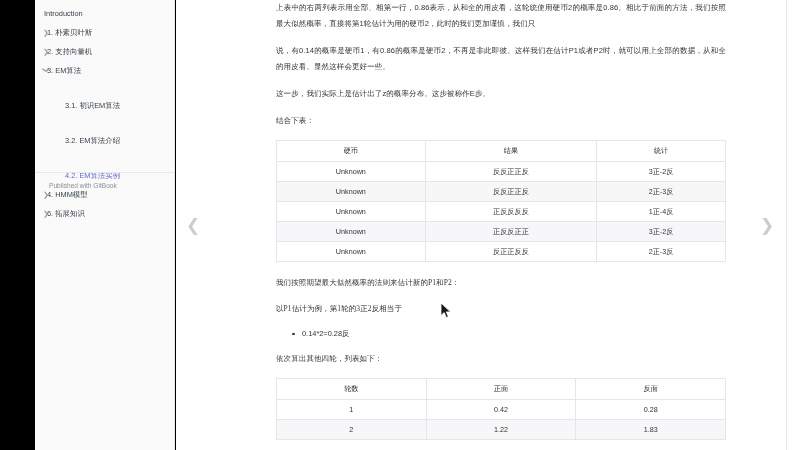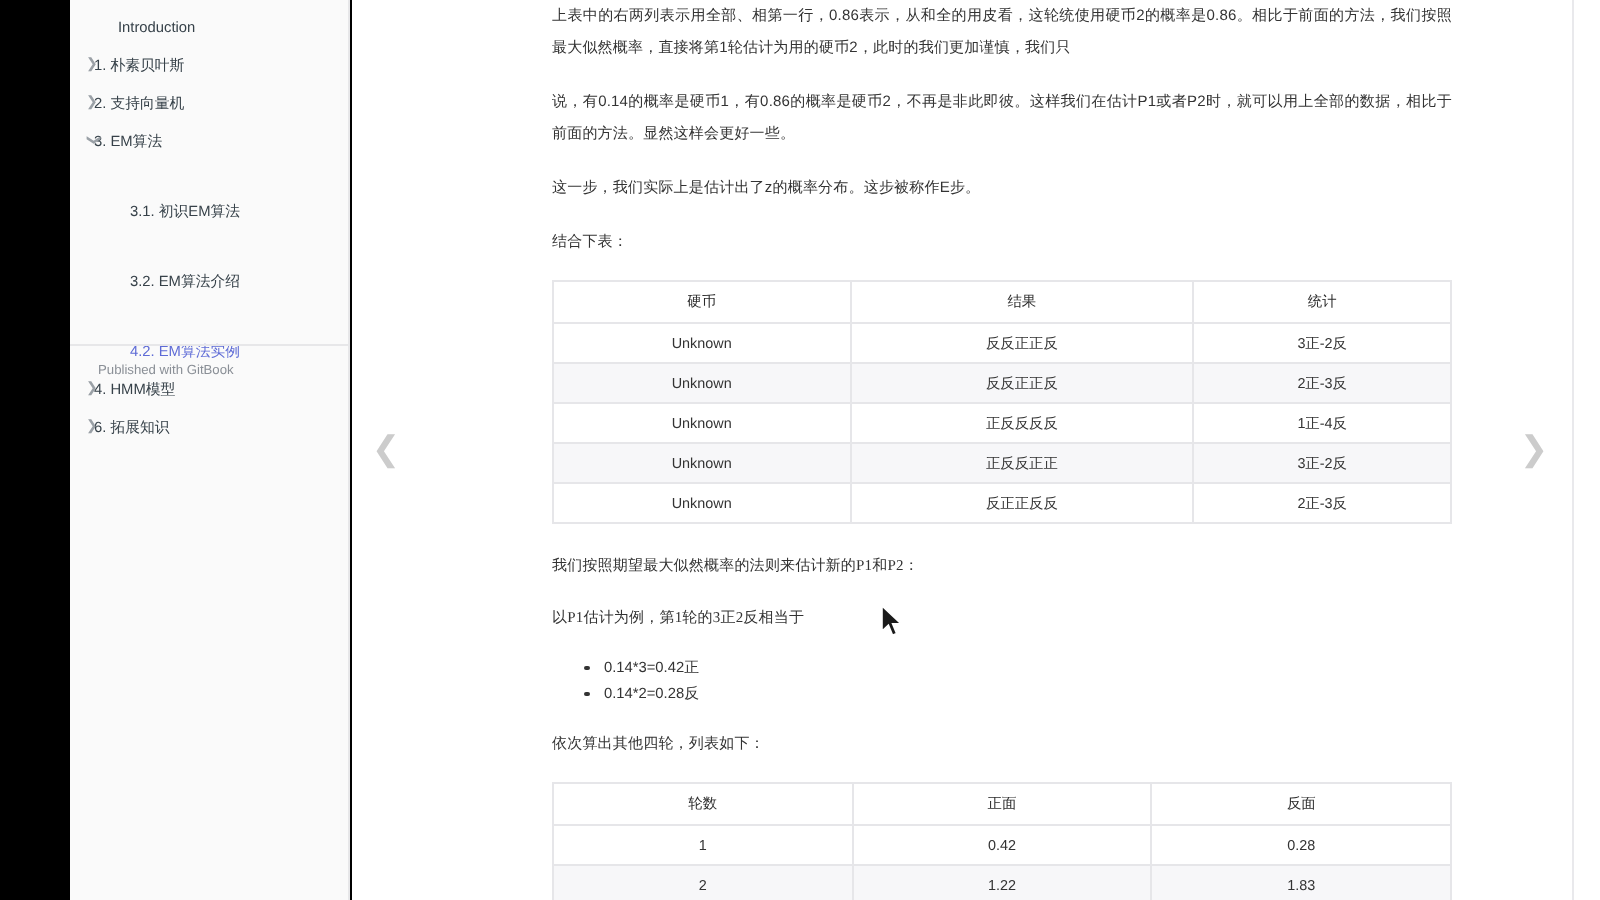--- a/index.html
+++ b/index.html
@@ -33,21 +33,21 @@
   }
   .nav-list { list-style: none; }
   .nav-item {
     position: relative;
     padding: 4px 10px 4px 12px;
     font-size: 7.4px;
     line-height: 11px;
     color: #364149;
     white-space: nowrap;
   }
-  .nav-item.intro { padding-left: 24px; color: #364149; }
+  .nav-item.intro { padding-left: 9px; color: #364149; }
   .nav-item .chev {
     position: absolute; left: 8px; top: 5px;
     width: 7px; height: 9px;
     color: #9aa0a6;
     font-size: 7px; line-height: 9px;
     display: inline-block;
   }
   .nav-item.sub { padding-left: 30px; margin-top: 16px; }
   .nav-item.active { color: #5e6bd6; }
   .nav-label { display: inline-block; }
@@ -230,21 +230,21 @@
   <div class="book-body">
 
     <div class="nav-arrow prev">❮</div>
     <div class="nav-arrow next">❯</div>
     <div class="page-edge"></div>
 
     <div class="page-inner">
 
       <p class="para clipped-top">上表中的右两列表示用全部、相第一行，0.86表示，从和全的用皮看，这轮统使用硬币2的概率是0.86。相比于前面的方法，我们按照最大似然概率，直接将第1轮估计为用的硬币2，此时的我们更加谨慎，我们只</p>
 
-      <p class="para">说，有0.14的概率是硬币1，有0.86的概率是硬币2，不再是非此即彼。这样我们在估计P1或者P2时，就可以用上全部的数据，相比于前面的方法。显然这样会更好一些。</p>
+      <p class="para">说，有0.14的概率是硬币1，有0.86的概率是硬币2，不再是非此即彼。这样我们在估计P1或者P2时，就可以用上全部的数据，从和全的用皮看。显然这样会更好一些。</p>
 
       <p class="para">这一步，我们实际上是估计出了z的概率分布。这步被称作E步。</p>
 
       <p class="para">结合下表：</p>
 
       <table class="gb">
         <thead>
           <tr>
             <th>硬币</th>
             <th>结果</th>
@@ -278,21 +278,20 @@
             <td>2正-3反</td>
           </tr>
         </tbody>
       </table>
 
       <p class="para tight">我们按照期望最大似然概率的法则来估计新的P1和P2：</p>
 
       <p class="para tight">以P1估计为例，第1轮的3正2反相当于</p>
 
       <ul class="bullets">
-        <li>0.14*3=0.42正</li>
         <li>0.14*2=0.28反</li>
       </ul>
 
       <p class="para">依次算出其他四轮，列表如下：</p>
 
       <table class="gb">
         <thead>
           <tr>
             <th>轮数</th>
             <th>正面</th>

